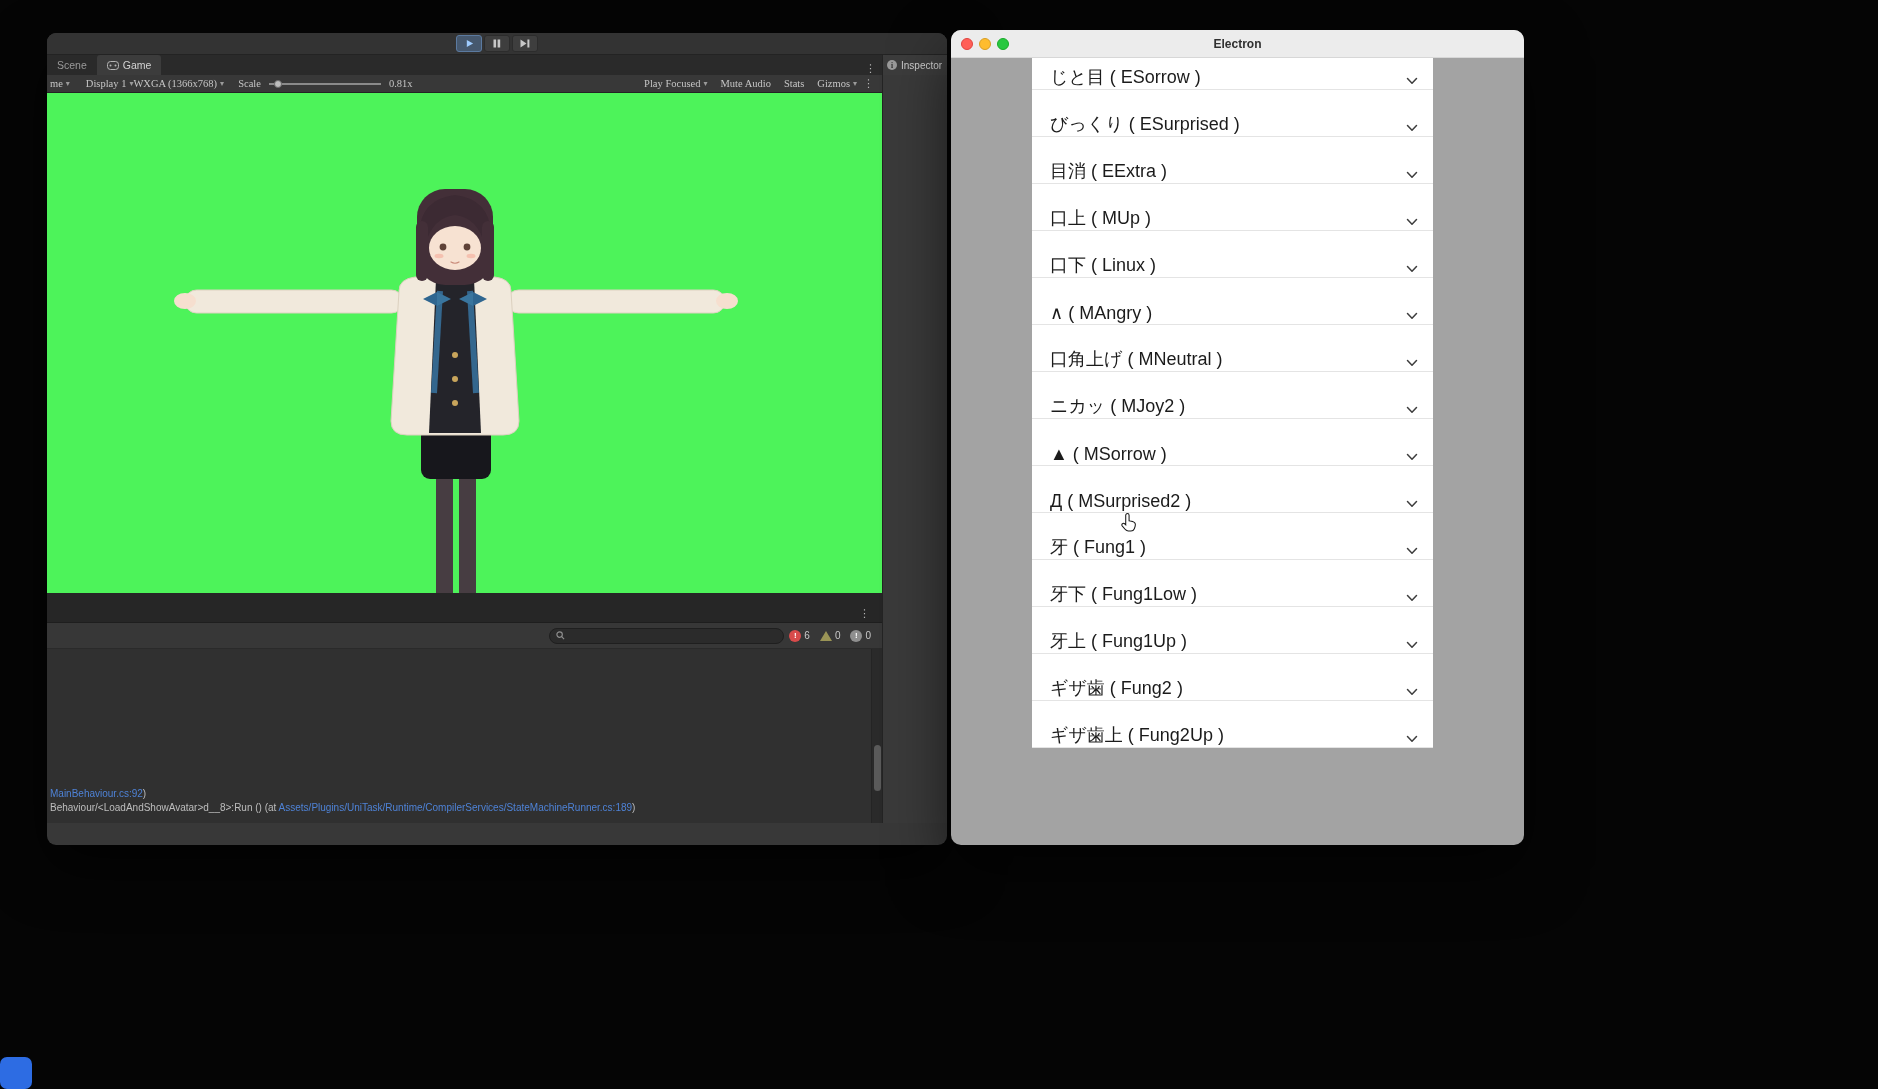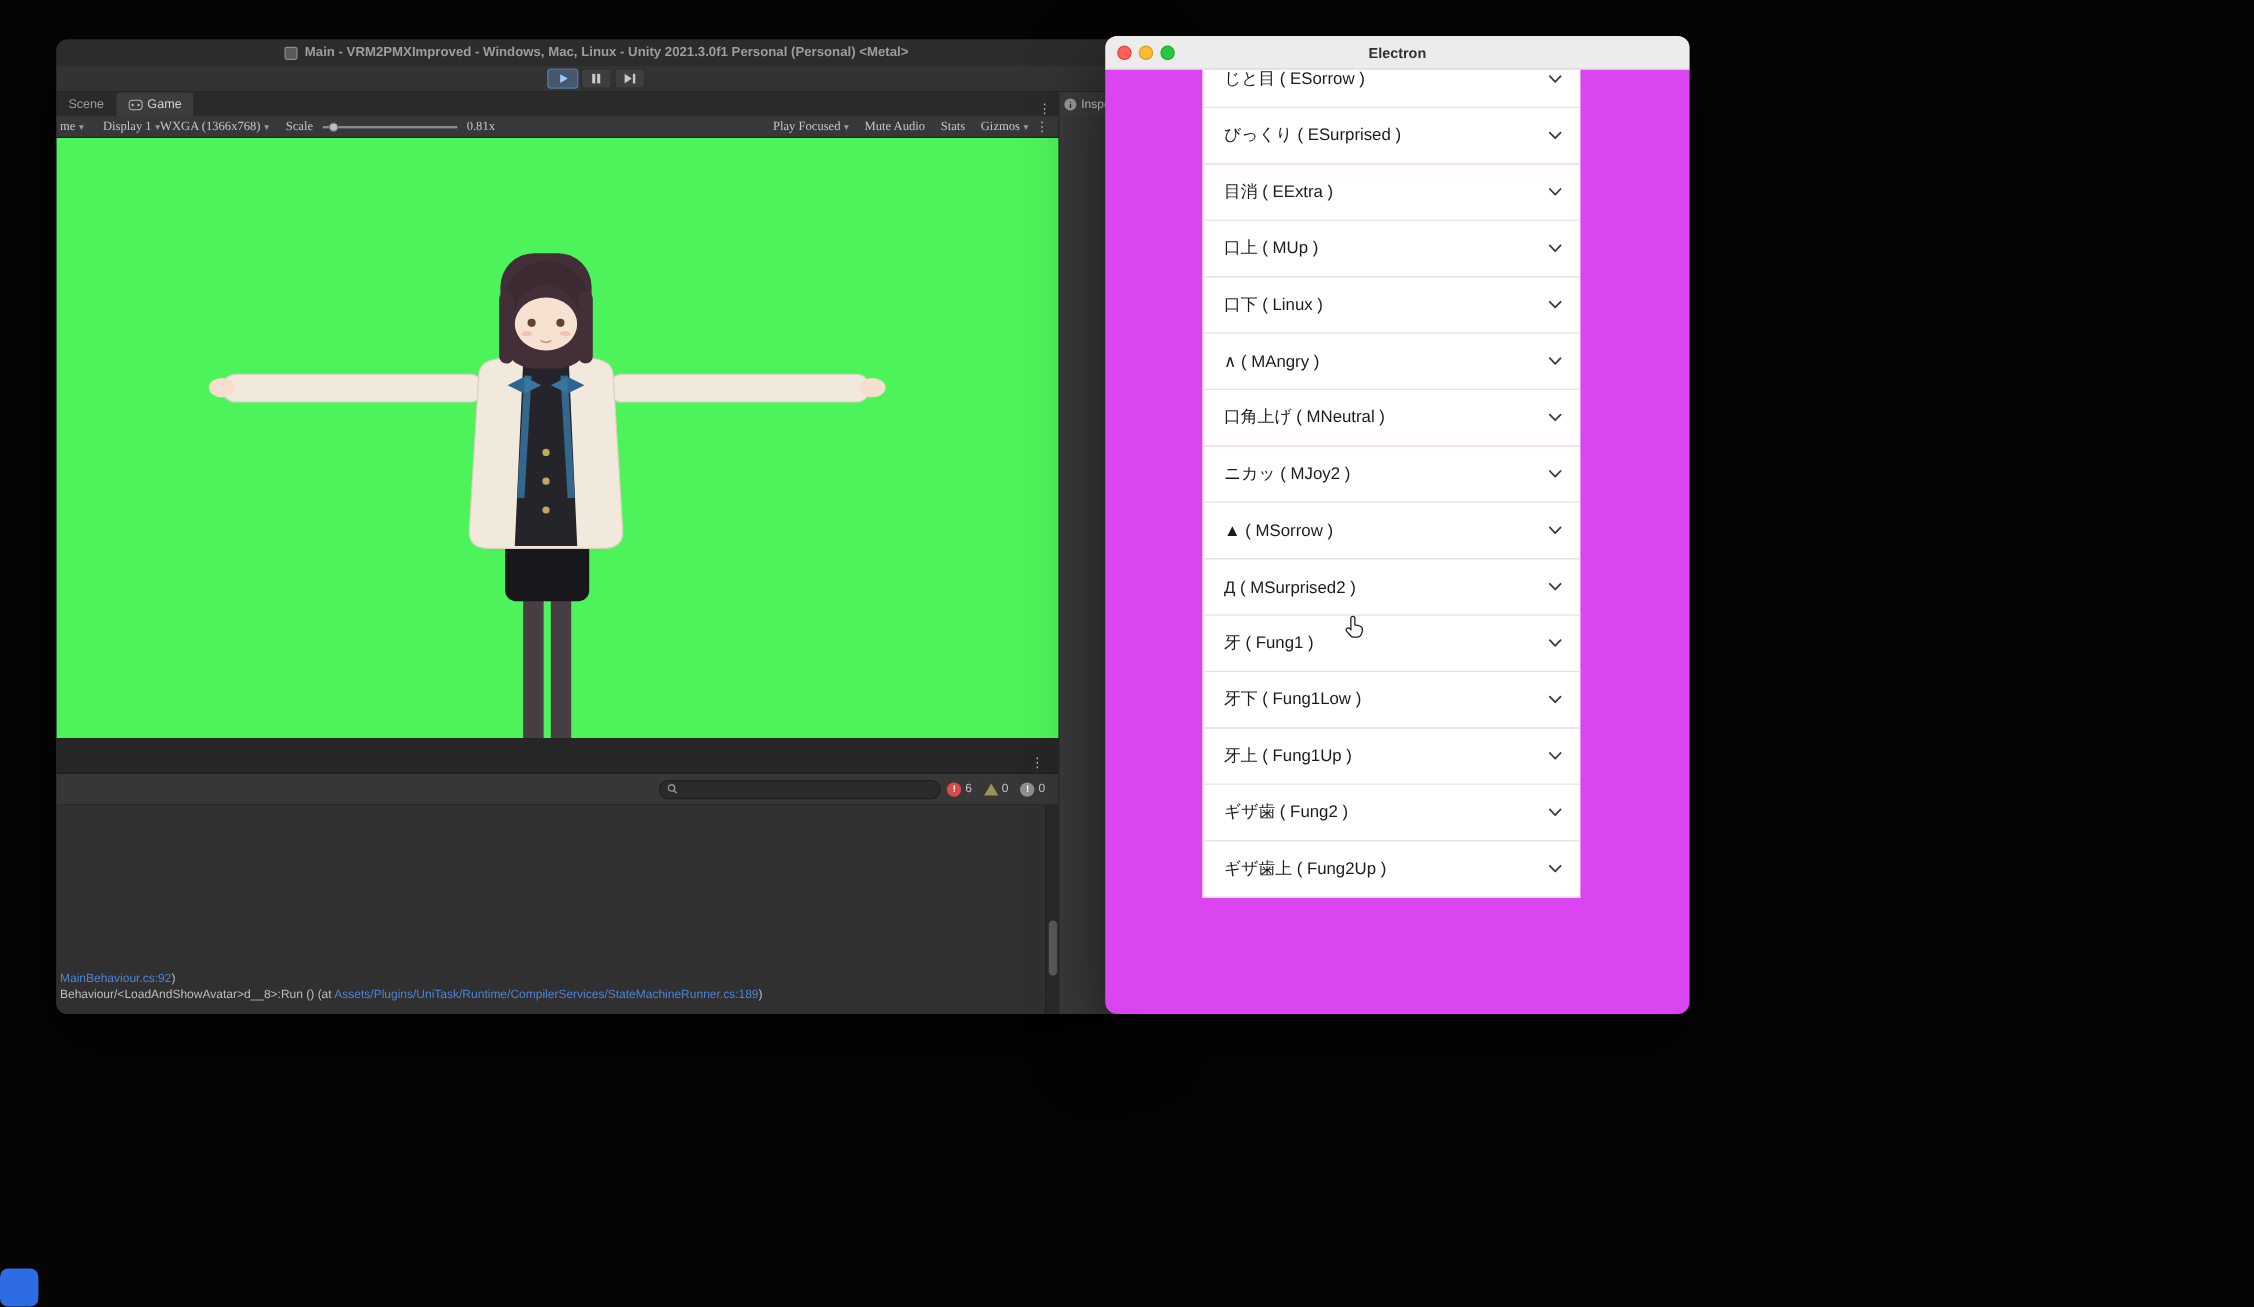--- a/index.html
+++ b/index.html
@@ -67,54 +67,50 @@
     background:#5a5a5a; border-radius:4px; }
 
   .insp-tab { height:20px; background:#3c3c3c; display:flex; align-items:center; gap:4px;
     padding:0 4px; font-size:10px; color:#cccccc; }
   .insp-ic { width:10px; height:10px; border-radius:50%; background:#9a9a9a; color:#2e2e2e;
     font-size:7.5px; font-weight:bold; display:flex; align-items:center; justify-content:center;
     font-family:"Liberation Serif", serif; }
   .insp-body { flex:1; background:#3a3a3a; }
 
   
-  #electron-window { position:absolute; left:921px; top:30px; width:487px; height:815px;
-    background:#d946ef; border-radius:10px; overflow:hidden;
+  #electron-window { position:absolute; left:951px; top:30px; width:573px; height:815px;
+    background:#a3a3a3; border-radius:10px; overflow:hidden;
     box-shadow:0 25px 60px rgba(0,0,0,.6); }
   .e-titlebar { height:28px; background:#ececec; border-bottom:1px solid #d7d7d7;
     position:relative; display:flex; align-items:center; justify-content:center; }
   .e-title { font-size:12px; font-weight:bold; color:#303030; }
   .tl { position:absolute; top:8px; width:12px; height:12px; border-radius:50%; }
   .tl.red { left:10px; background:#ff5f57; border:0.5px solid #e0443e; }
   .tl.yellow { left:28px; background:#febc2e; border:0.5px solid #d89e24; }
   .tl.green { left:46px; background:#28c840; border:0.5px solid #1aab29; }
 
   .e-list-viewport { position:absolute; left:0; right:0; top:28px; bottom:0; overflow:hidden;
     padding:0 91px 0 81px; }
   .e-list-inner { margin-top:-15px; }
-  .exp-row { height:47px; border-bottom:1px solid #e4e4e4; display:flex; align-items:center;
-    justify-content:space-between; padding:0 13px 0 18px; font-size:14px; color:#1b1b1b;
+  .exp-row { height:47px; border-bottom:1px solid #e4e4e4; display:flex; align-items:flex-end;
+    justify-content:space-between; padding:0 13px 0 18px; font-size:18px; color:#1b1b1b;
     background:#fff; }
   .exp-row.selected { border:2px solid #7dade1; border-radius:8px;
     box-shadow:0 0 0 2px #d2e2f6; padding:0 11px 0 16px; }
   .chev { width:16px; height:16px; flex:0 0 auto; }
 
   
   #cursor { position:absolute; left:1120px; top:512px; width:19px; height:21px; }
   #dock-item { position:absolute; left:0; top:1057px; width:32px; height:32px;
     background:#2d6ce3; border-radius:7px; }
 </style>
 </head>
 <body>
 
 <div id="unity-window">
-  <div class="u-titlebar">
-    <span class="u-logo"></span>
-    <span>Main - VRM2PMXImproved - Windows, Mac, Linux - Unity 2021.3.0f1 Personal (Personal) &lt;Metal&gt;</span>
-  </div>
 
   <div class="u-transport">
     <div class="t-btn active">
       <svg width="9" height="9" viewBox="0 0 10 10">
           <path d="M2 1 L9 5 L2 9 Z" fill="#9ecbff"></path>
         </svg>
     </div>
     <div class="t-btn">
       <svg width="8" height="9" viewBox="0 0 8 9">
           <rect x="0.5" y="0.5" width="2.6" height="8" fill="#c8c8c8"></rect>

